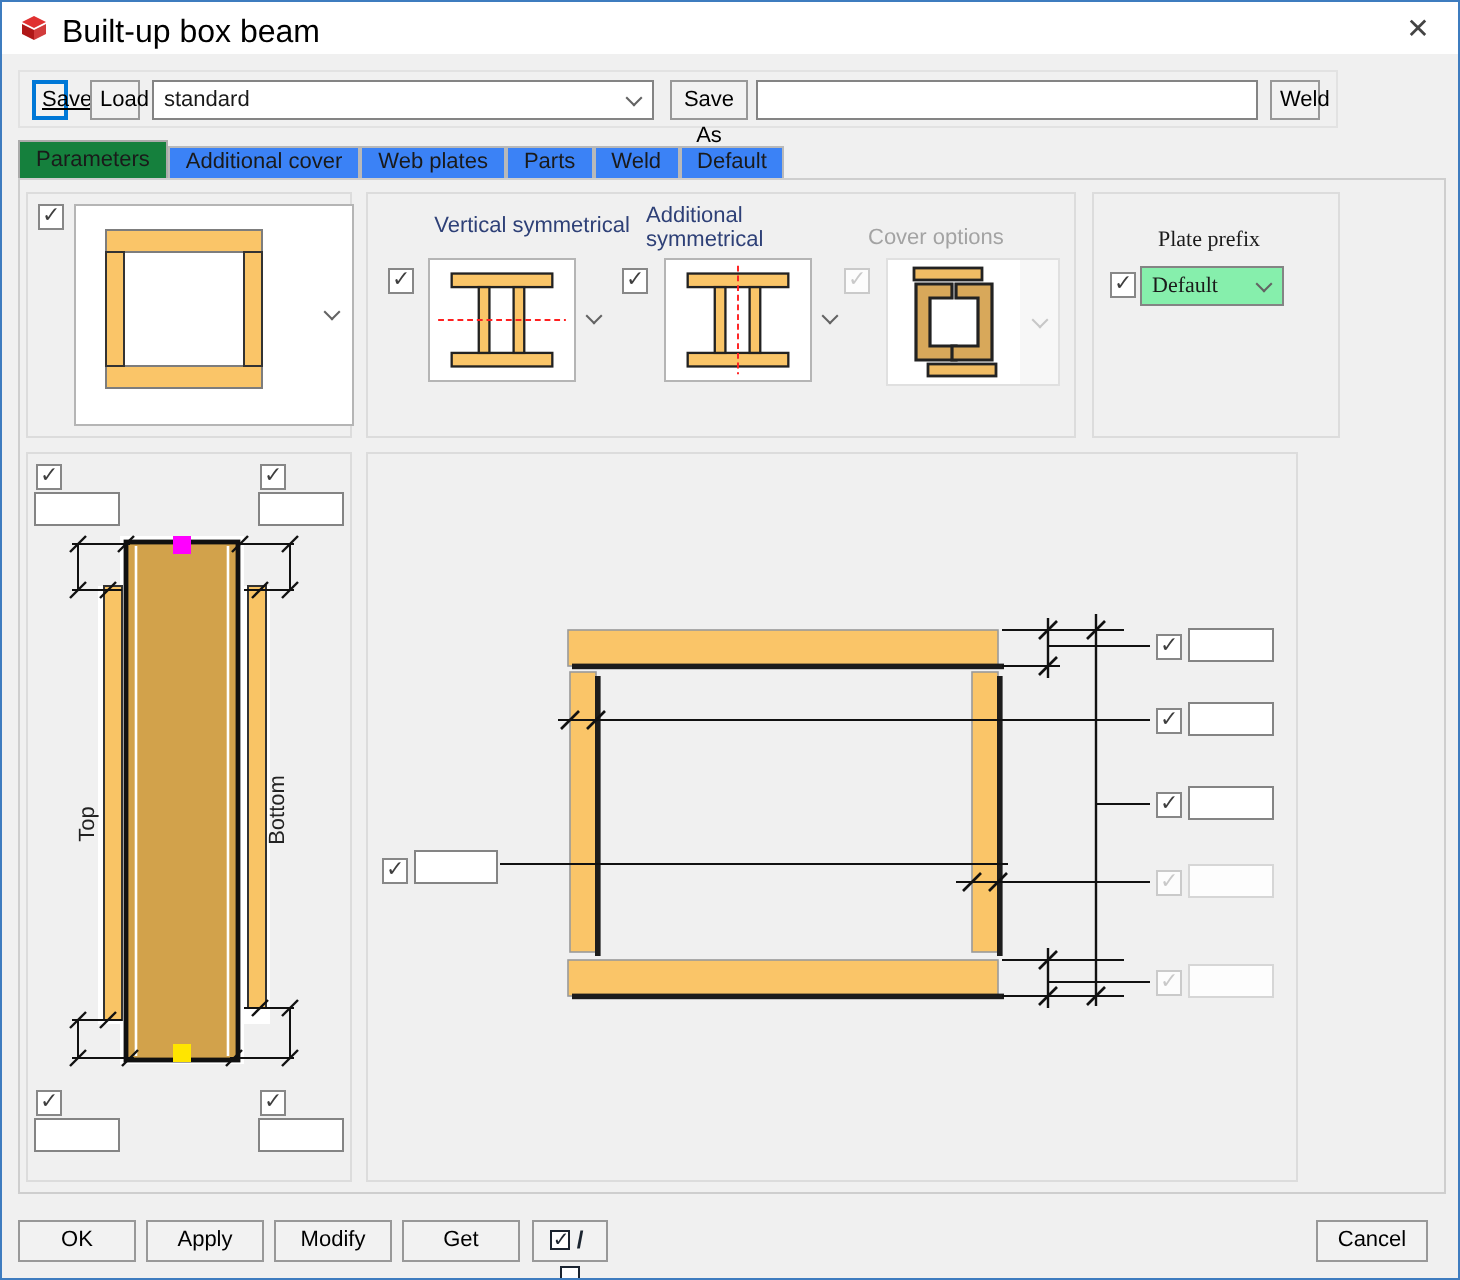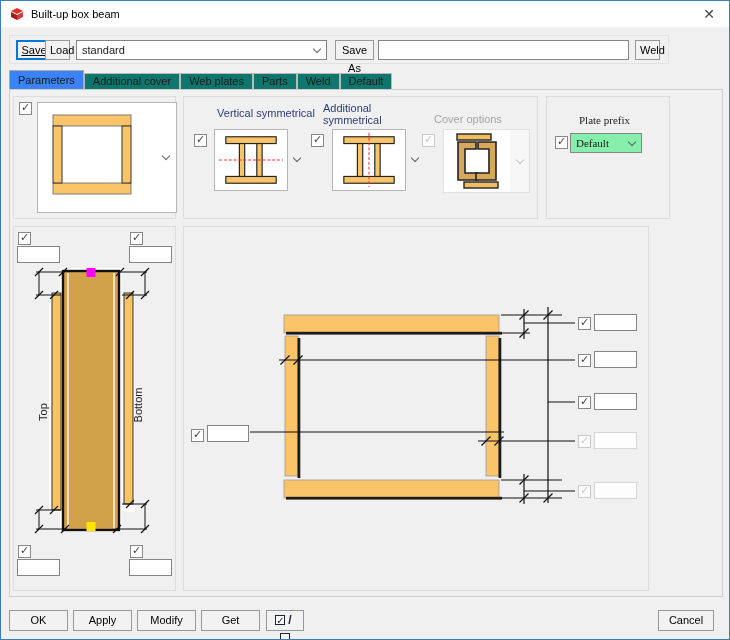--- a/index.html
+++ b/index.html
@@ -6,21 +6,21 @@
   html,body { background:#cfcfcf; }
   #win {
     position:relative; width:730px; height:640px;
     background:#f0f0f0; border:1px solid #3e7cbf;
     font-family:"Liberation Sans", sans-serif; font-size:11px; color:#1a1a1a;
     overflow:hidden;
   }
   
   .titlebar { position:absolute; left:0; top:0; width:100%; height:26px; background:#ffffff; }
   .titlebar .appicon { position:absolute; left:9px; top:6px; width:14px; height:14px; }
-  .titlebar .title { position:absolute; left:30px; top:7px; font-size:11px; color:#000; }
+  .titlebar .title { position:absolute; left:30px; top:7px; font-size:16px; color:#000; }
   .titlebar .close { position:absolute; right:11px; top:4px; font-size:14px; color:#444; width:18px; height:18px; text-align:center; line-height:18px; cursor:default; }
   
   .toolbar { position:absolute; left:8px; top:34px; width:660px; height:29px; border:1px solid #e2e2e2; }
   .btn {
     position:absolute; height:20px; background:#f2f2f2; border:1px solid #989898;
     font-family:"Liberation Sans", sans-serif; font-size:11px; color:#000;
     text-align:center; line-height:18px; padding:0 4px;
   }
   .btn.primary { border:1px solid #0078d7; box-shadow: inset 0 0 0 1px #0078d7; }
   .tf {
@@ -32,23 +32,23 @@
     position:absolute; height:20px; border:1px solid #848484; background:#fff;
     line-height:18px; padding:0 18px 0 5px;
   }
   .chev { display:inline-block; width:6px; height:6px; border-right:1.4px solid #636363; border-bottom:1.4px solid #636363; transform:rotate(45deg); }
   .chev.dis { border-color:#c7c7c7; }
   .combo .chev { position:absolute; right:6px; top:5px; }
   
   .tabs { position:absolute; left:8px; top:72px; height:17px; }
   .tab {
     display:inline-block; height:16px; line-height:15px; padding:0 8px; margin-right:0;
-    border:1px solid #b9b9b9; border-bottom:none; background:#0f766e; vertical-align:bottom;
-  }
-  .tab.active { height:19px; line-height:18px; background:#3b82f6; position:relative; z-index:3; border-color:#ababab; margin-top:-3px; }
+    border:1px solid #b9b9b9; border-bottom:none; background:#3b82f6; vertical-align:bottom;
+  }
+  .tab.active { height:19px; line-height:18px; background:#15803d; position:relative; z-index:3; border-color:#ababab; margin-top:-3px; }
   .tabpanel { position:absolute; left:8px; top:88px; width:714px; height:508px; border:1px solid #cecece; background:#f0f0f0; }
   
   .grp { position:absolute; border:1px solid #dcdcdc; background:#f0f0f0; }
   #grpA { left:12px; top:95px;  width:163px; height:123px; }
   #grpB { left:182px; top:95px; width:355px; height:123px; }
   #grpC { left:545px; top:95px; width:124px; height:123px;font-family:Liberation Serif, serif; }
   #grpD { left:12px; top:225px; width:163px; height:365px; }
   #grpE { left:182px; top:225px; width:466px; height:365px; }
   
   .cb { position:absolute; width:13px; height:13px; background:#fff; border:1px solid #878787; }
@@ -78,21 +78,21 @@
     <svg class="appicon" viewBox="0 0 14 14">
       <polygon points="1,4 7,1 13,4 7,7" fill="#e03131"></polygon>
       <polygon points="1,5 7,8 7,13 1,10" fill="#b01818"></polygon>
       <polygon points="13,5 7,8 7,13 13,10" fill="#d23c3c"></polygon>
     </svg>
     <span class="title">Built-up box beam</span>
     <span class="close">✕</span>
   </div>
 
   <div class="toolbar">
-    <div class="btn primary" style="left:6px; top:4px; width:36px;text-decoration:underline;">Save</div>
+    <div class="btn primary" style="left:6px; top:4px; width:18px;text-decoration:underline;">Save</div>
     <div class="btn" style="left:35px; top:4px; width:25px;">Load</div>
     <div class="combo" style="left:66px; top:4px; width:251px;">
       <span>standard</span>
       <span class="chev"></span>
     </div>
     <div class="btn" style="left:325px; top:4px; width:39px;">Save As</div>
     <input class="tf" style="left: 368px; top: 4px; width: 251px; height: 20px;" value="">
     <div class="btn" style="left:625px; top:4px; width:25px;">Weld</div>
   </div>
 

